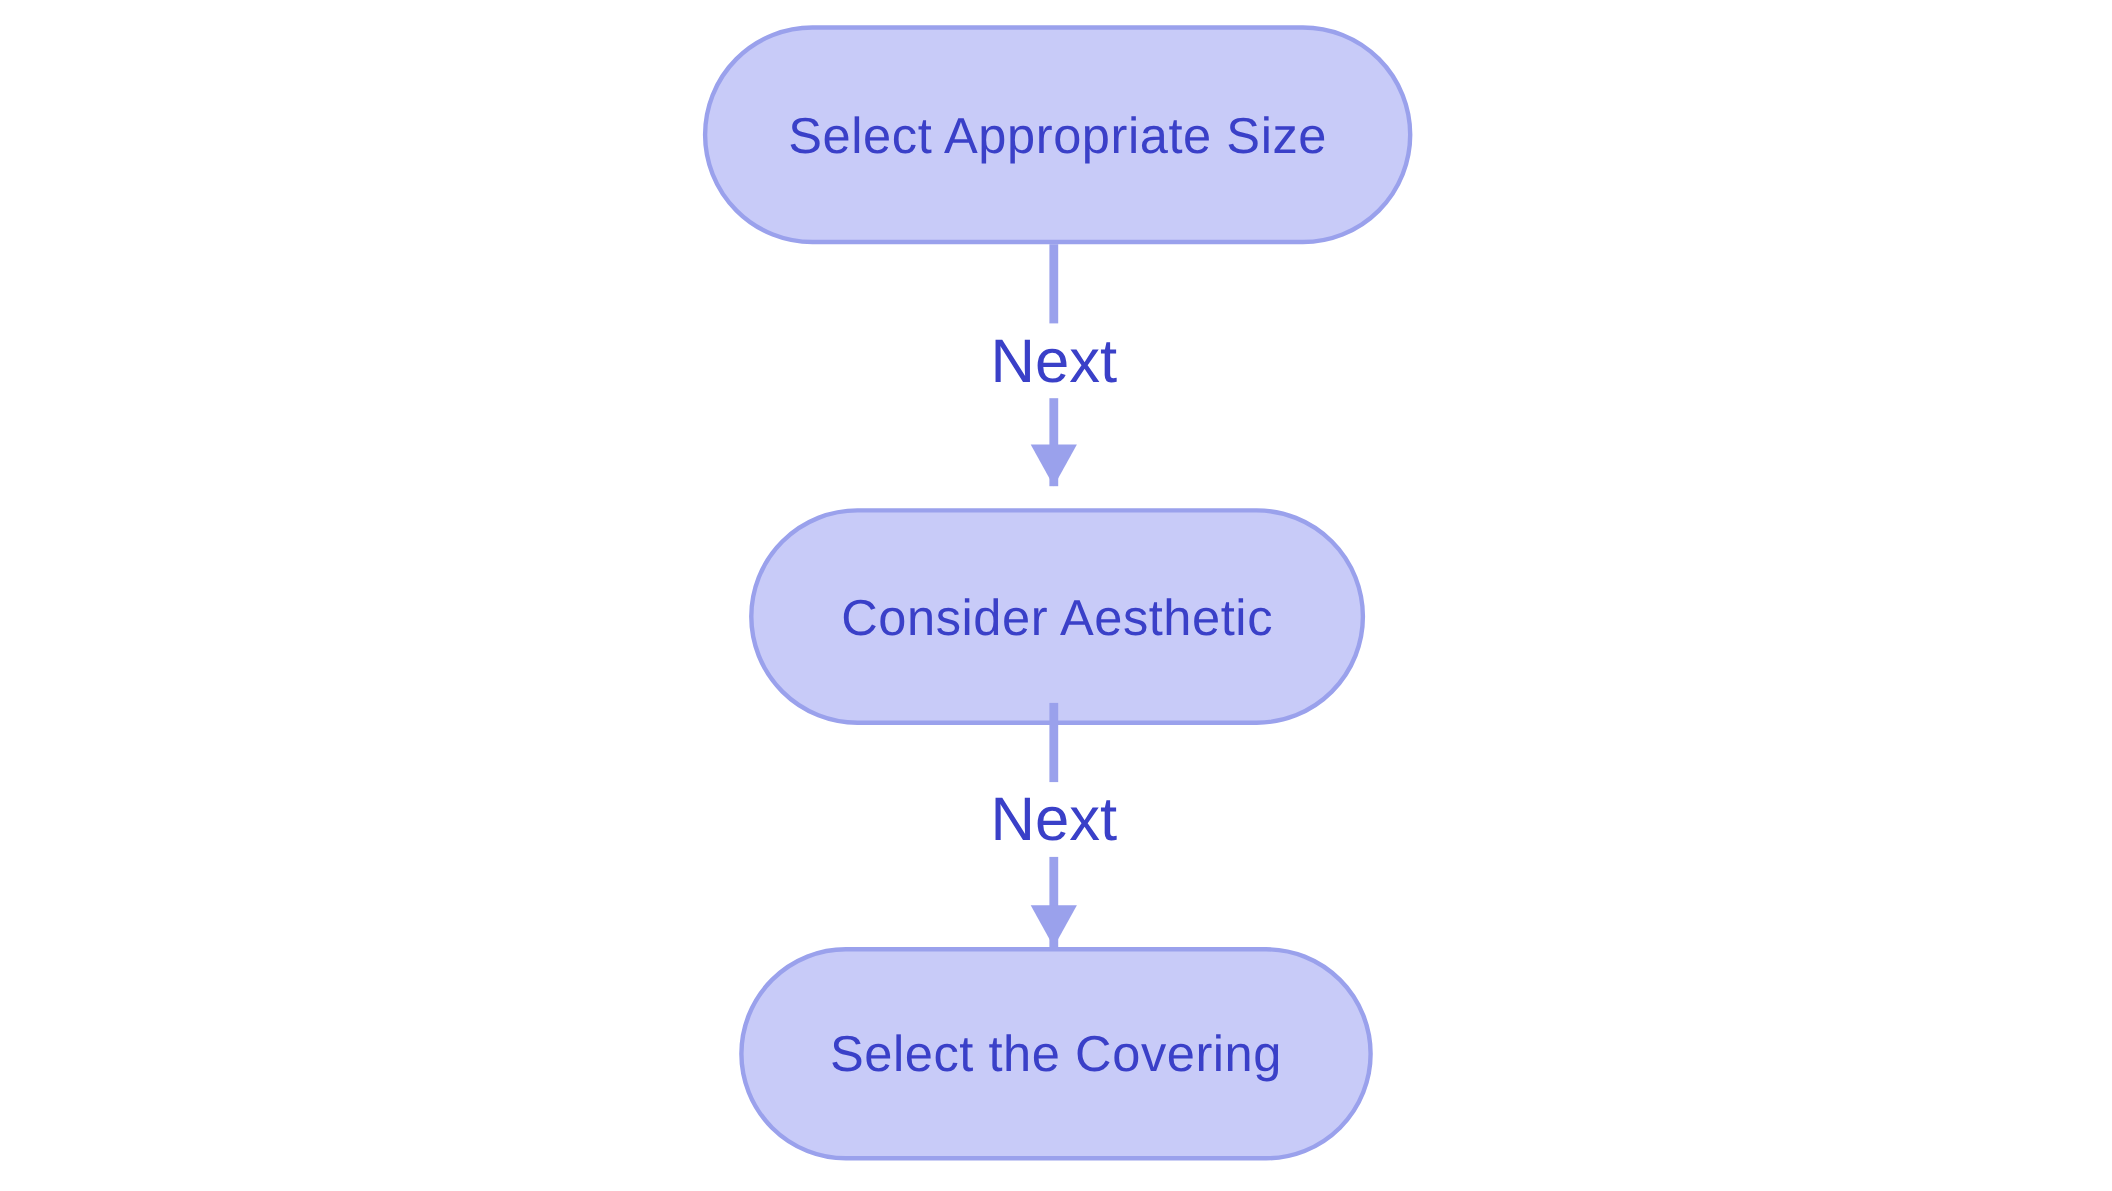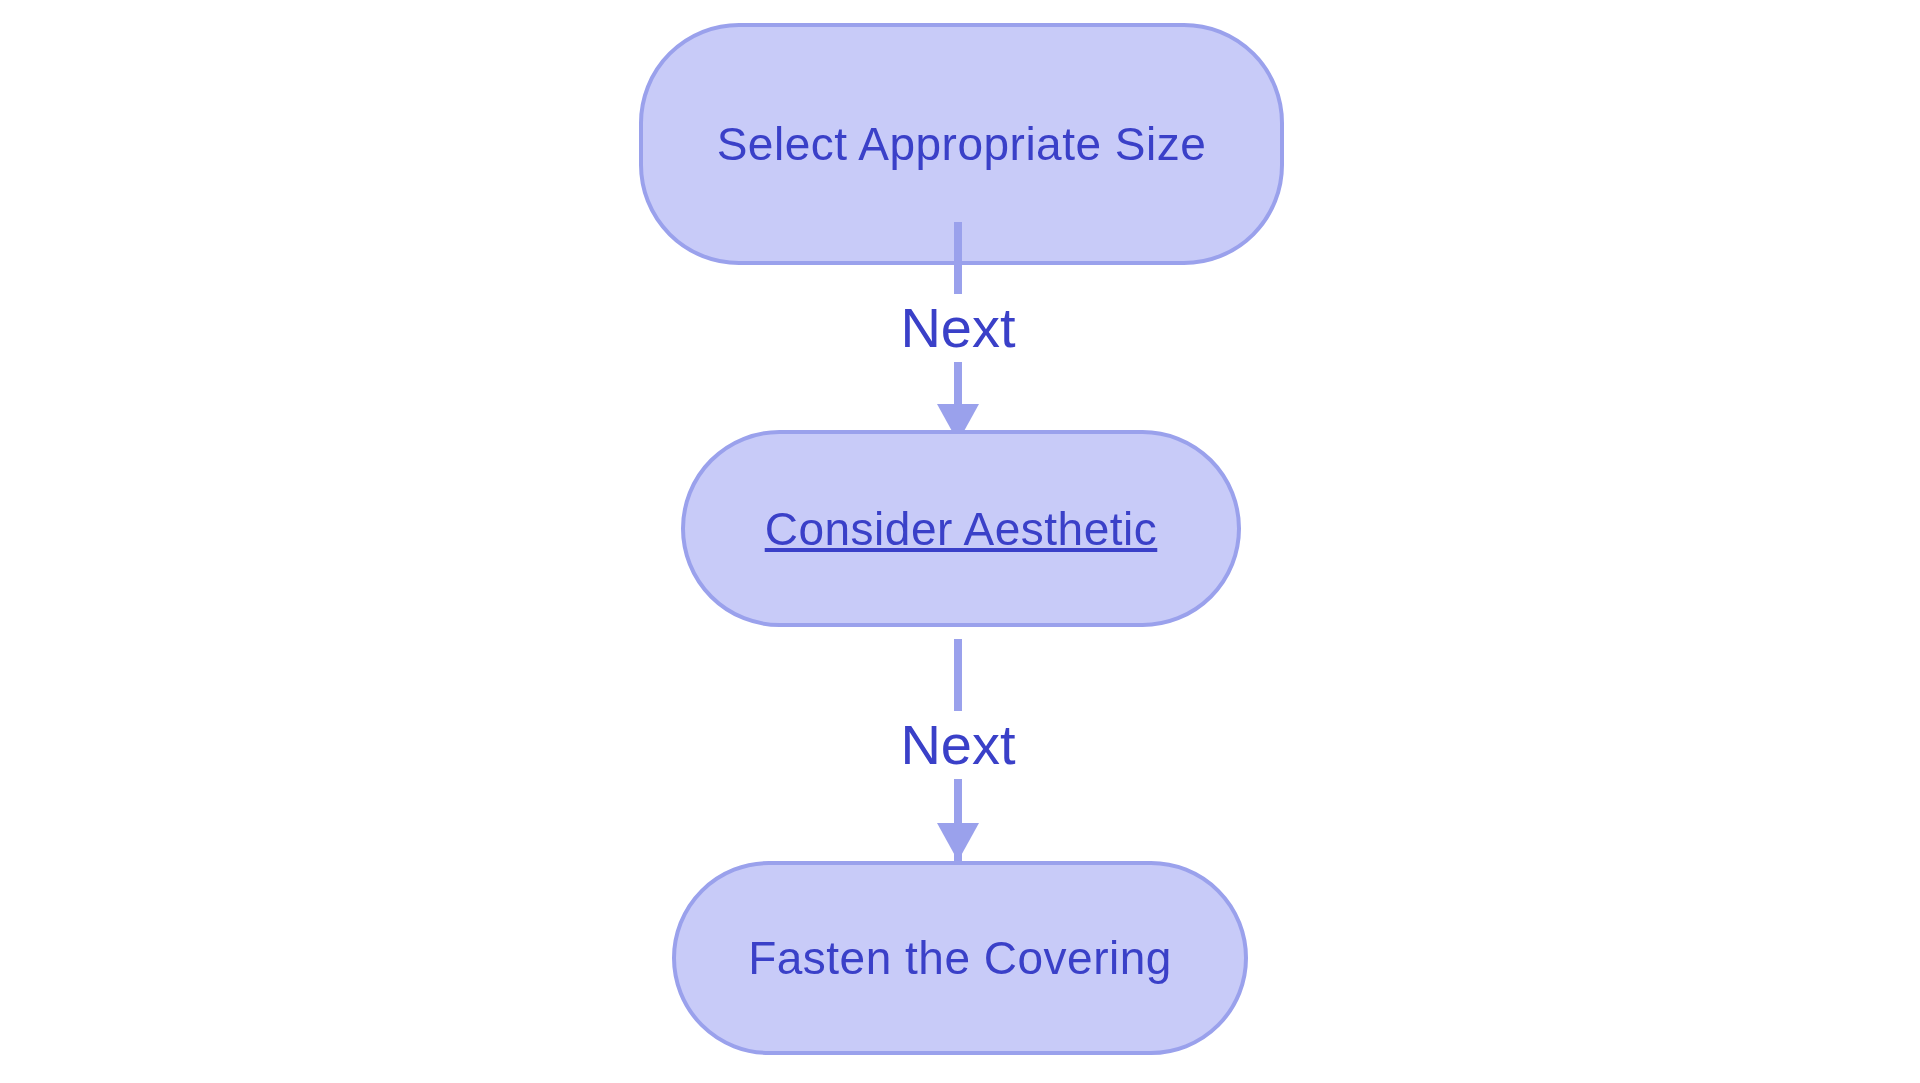--- a/index.html
+++ b/index.html
@@ -23,22 +23,22 @@
     background: var(--node-fill, #C8CBF8);
     border: 4px solid var(--node-border, #9AA1EC);
     display: flex;
     align-items: center;
     justify-content: center;
     color: var(--text, #3A40C8);
     font-size: 46px;
     letter-spacing: 0.5px;
     white-space: nowrap;
   }
-  .node-1 { left: 639px; top: 23px;  width: 645px; height: 242px; border-radius: 100px; }
-  .node-2 { left: 681px; top: 430px; width: 560px; height: 197px; border-radius: 99px; text-decoration: underline; }
+  .node-1 { left: 639px; top: 23px;  width: 645px; height: 199px; border-radius: 100px; }
+  .node-2 { left: 681px; top: 462px; width: 560px; height: 197px; border-radius: 99px; }
   .node-3 { left: 672px; top: 861px; width: 576px; height: 194px; border-radius: 97px; }
 
   .edge-line {
     position: absolute;
     width: 8px;
     left: 954px;
     background: var(--edge, #9AA1EC);
   }
   .line-1 { top: 222px; height: 220px; }
   .line-2 { top: 639px; height: 222px; }
@@ -84,16 +84,16 @@
 
   <div class="node node-2">
     <span>Consider Aesthetic</span>
   </div>
 
   <div class="edge-line line-2"></div>
   <div class="arrowhead arrow-2"></div>
   <div class="edge-label label-2">Next</div>
 
   <div class="node node-3">
-    <span>Fasten the Covering</span>
+    <span>Select the Covering</span>
   </div>
 
 </div>
 
 </body></html>

